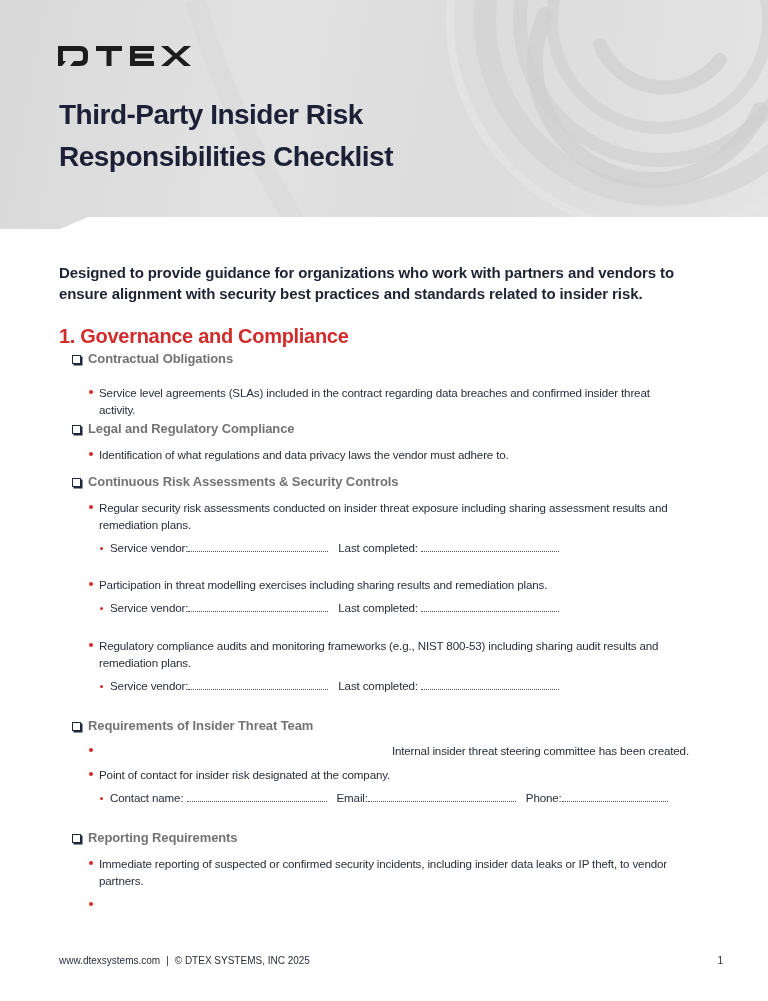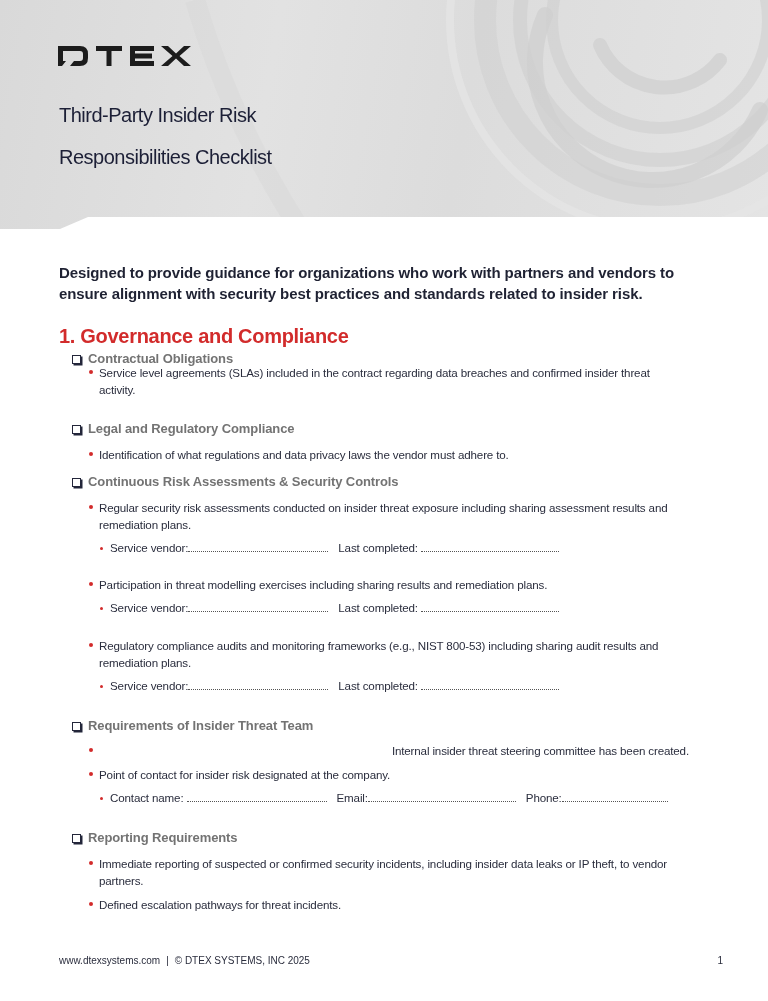--- a/index.html
+++ b/index.html
@@ -10,21 +10,21 @@
       position: absolute; left: 0; top: 0; width: 768px; height: 229px;
       background: linear-gradient(100deg, #d9d9d9 0%, #e2e2e2 35%, #dcdcdc 60%, #e4e4e4 100%);
       clip-path: polygon(0 0, 768px 0, 768px 217px, 88px 217px, 60px 229px, 0 229px);
     }
     .header-bg svg { position: absolute; left: 0; top: 0; }
 
     .logo { position: absolute; left: 58px; top: 44px; height: 24px; }
 
     .title {
       position: absolute; left: 59px; top: 94px;
-      font-size: 20px; font-weight: 400; line-height: 42px; color: #1c1f36;
+      font-size: 28px; font-weight: 700; line-height: 42px; color: #1c1f36;
       letter-spacing: -0.5px;
     }
     .title span { display: block; }
 
     .intro {
       position: absolute; left: 59px; top: 262px; width: 620px;
       font-size: 15px; font-weight: 700; line-height: 21px; color: #1f2233;
       letter-spacing: -0.1px;
     }
 
@@ -98,21 +98,21 @@
 </div>
 
 <div class="intro">Designed to provide guidance for organizations who work with partners and vendors to ensure alignment with security best practices and standards related to insider risk.</div>
 
 <div class="section-title">1. Governance and Compliance</div>
 
 <div class="group-head" style="top:351px;">
   <span class="checkbox"></span>
   <span>Contractual Obligations</span>
 </div>
-<div class="item" style="top:364px;">
+<div class="item" style="top:384px;">
   <span class="dot"></span>
   <span>Service level agreements (SLAs) included in the contract regarding data breaches and confirmed insider threat activity.</span>
 </div>
 
 <div class="group-head" style="top:421px;">
   <span class="checkbox"></span>
   <span>Legal and Regulatory Compliance</span>
 </div>
 <div class="item" style="top:446px;">
   <span class="dot"></span>
@@ -173,21 +173,20 @@
 <div class="group-head" style="top:830px;">
   <span class="checkbox"></span>
   <span>Reporting Requirements</span>
 </div>
 <div class="item" style="top:855px;">
   <span class="dot"></span>
   <span>Immediate reporting of suspected or confirmed security incidents, including insider data leaks or IP theft, to vendor partners.</span>
 </div>
 <div class="item" style="top:896px;">
   <span class="dot"></span>
-  <span>Defined escalation pathways for threat incidents.</span>
 </div>
 
 <div class="footer">
   <span>
     <span>www.dtexsystems.com</span><span class="sep">|</span><span>© DTEX SYSTEMS, INC 2025</span>
   </span>
   <span>1</span>
 </div>
 
 </body></html>

